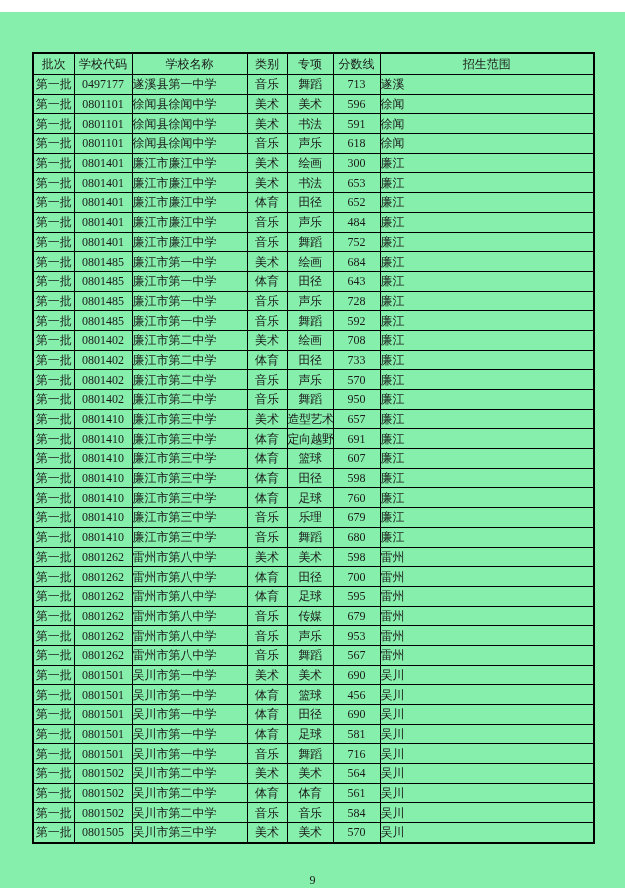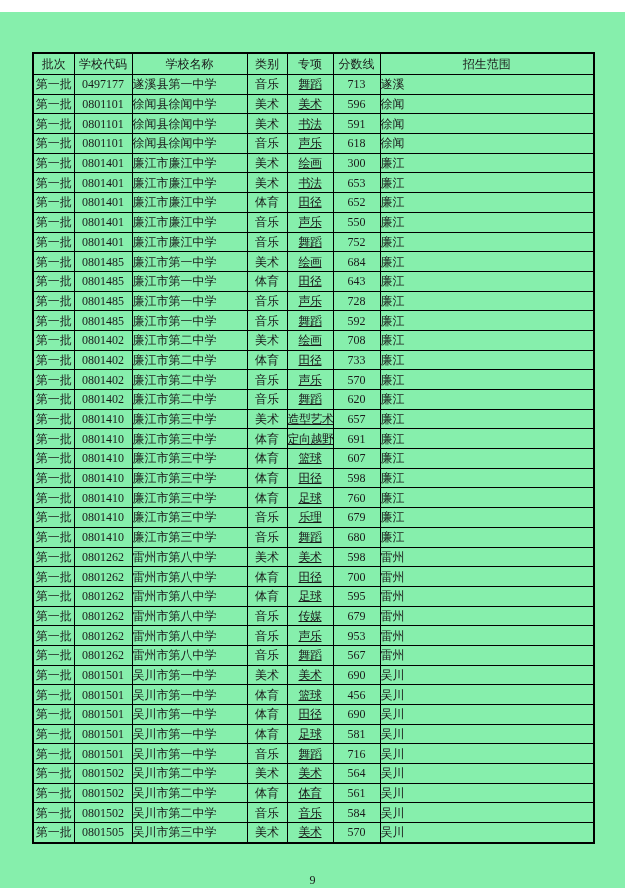--- a/index.html
+++ b/index.html
@@ -38,21 +38,21 @@
   }
   table.score-table th {
     height: 20px;
     text-align: center;
   }
   table.score-table td {
     height: 18.7px;
   }
   .col0, .col1, .col3, .col4, .col5 { text-align: center; }
   .col2, .col6 { text-align: left; padding-left: 4px; }
-  .col4 { letter-spacing: -0.5px; text-decoration: underline; }
+  .col4 { letter-spacing: -0.5px; }
   .page-number {
     position: absolute;
     left: 0;
     right: 0;
     top: 861px;
     text-align: center;
     font-size: 12px;
     color: #1a1a1a;
   }
 </style>
@@ -145,21 +145,21 @@
           <td class="col4">田径</td>
           <td class="col5">652</td>
           <td class="col6">廉江</td>
         </tr>
         <tr>
           <td class="col0">第一批</td>
           <td class="col1">0801401</td>
           <td class="col2">廉江市廉江中学</td>
           <td class="col3">音乐</td>
           <td class="col4">声乐</td>
-          <td class="col5">550</td>
+          <td class="col5">484</td>
           <td class="col6">廉江</td>
         </tr>
         <tr>
           <td class="col0">第一批</td>
           <td class="col1">0801401</td>
           <td class="col2">廉江市廉江中学</td>
           <td class="col3">音乐</td>
           <td class="col4">舞蹈</td>
           <td class="col5">752</td>
           <td class="col6">廉江</td>
@@ -226,21 +226,21 @@
           <td class="col4">声乐</td>
           <td class="col5">570</td>
           <td class="col6">廉江</td>
         </tr>
         <tr>
           <td class="col0">第一批</td>
           <td class="col1">0801402</td>
           <td class="col2">廉江市第二中学</td>
           <td class="col3">音乐</td>
           <td class="col4">舞蹈</td>
-          <td class="col5">620</td>
+          <td class="col5">950</td>
           <td class="col6">廉江</td>
         </tr>
         <tr>
           <td class="col0">第一批</td>
           <td class="col1">0801410</td>
           <td class="col2">廉江市第三中学</td>
           <td class="col3">美术</td>
           <td class="col4">造型艺术</td>
           <td class="col5">657</td>
           <td class="col6">廉江</td>

